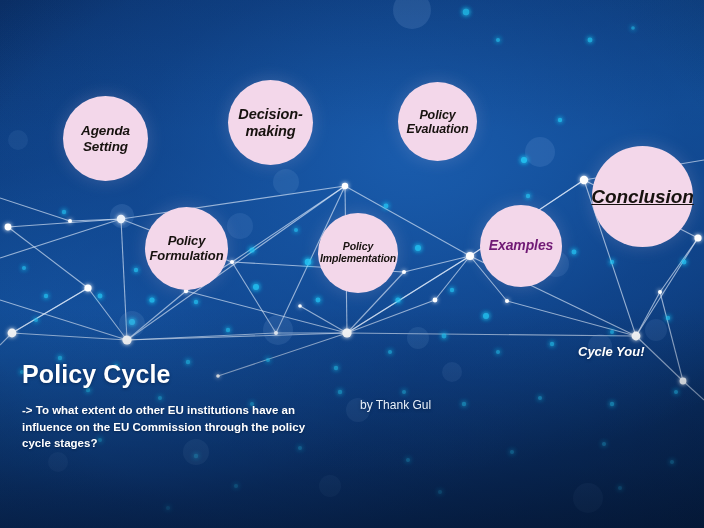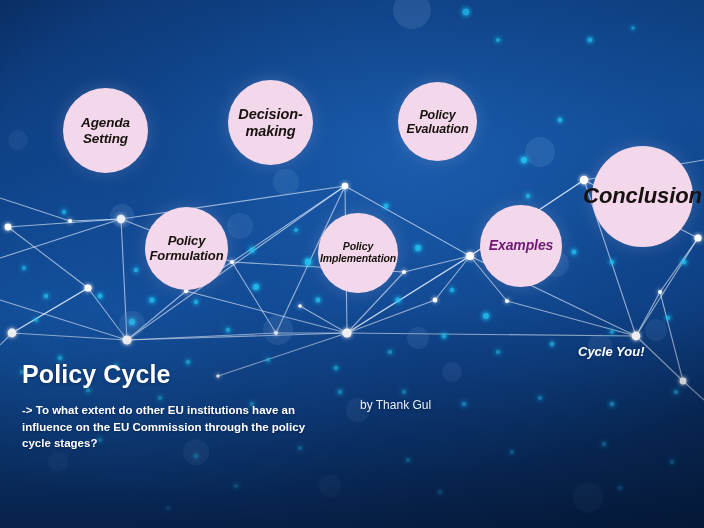--- a/index.html
+++ b/index.html
@@ -247,30 +247,30 @@
       <div class="bok" style="left: 346px; top: 398px; width: 24px; height: 24px; background: rgba(130, 175, 228, 0.13);"></div>
       <div class="bok" style="left: 442px; top: 362px; width: 20px; height: 20px; background: rgba(130, 175, 228, 0.12);"></div>
       <div class="bok" style="left: 573px; top: 483px; width: 30px; height: 30px; background: rgba(130, 175, 228, 0.1);"></div>
       <div class="bok" style="left: 319px; top: 475px; width: 22px; height: 22px; background: rgba(130, 175, 228, 0.1);"></div>
       <div class="bok" style="left: 8px; top: 130px; width: 20px; height: 20px; background: rgba(130, 175, 228, 0.09);"></div>
     </div>
 
   <div id="vignette"></div>
 
   <div id="bubbles">
-      <div class="bubble" style="left: 63px; top: 88px; width: 85px; height: 85px; font-size: 13.5px; background: rgb(243, 215, 234); color: rgb(23, 18, 15);">
+      <div class="bubble" style="left: 63px; top: 96px; width: 85px; height: 85px; font-size: 13.5px; background: rgb(243, 215, 234); color: rgb(23, 18, 15);">
         <span>Agenda<br>Setting</span>
       </div>
       <div class="bubble" style="left: 228px; top: 80px; width: 85px; height: 85px; font-size: 14.5px; background: rgb(243, 215, 234); color: rgb(23, 18, 15);">
         <span>Decision-<br>making</span>
       </div>
       <div class="bubble" style="left: 398px; top: 82px; width: 79px; height: 79px; font-size: 12.5px; background: rgb(243, 215, 234); color: rgb(23, 18, 15);">
         <span>Policy<br>Evaluation</span>
       </div>
-      <div class="bubble" style="left: 592px; top: 146px; width: 101px; height: 101px; font-size: 22px; background: rgb(243, 215, 234); color: rgb(23, 18, 15);">
+      <div class="bubble" style="left: 592px; top: 146px; width: 101px; height: 101px; font-size: 19px; background: rgb(243, 215, 234); color: rgb(23, 18, 15); text-decoration: underline;">
         <span>Conclusion</span>
       </div>
       <div class="bubble" style="left: 145px; top: 207px; width: 83px; height: 83px; font-size: 13px; background: rgb(243, 215, 234); color: rgb(23, 18, 15);">
         <span>Policy<br>Formulation</span>
       </div>
       <div class="bubble" style="left: 318px; top: 213px; width: 80px; height: 80px; font-size: 10.5px; background: rgb(243, 215, 234); color: rgb(23, 18, 15);">
         <span>Policy<br>Implementation</span>
       </div>
       <div class="bubble" style="left: 480px; top: 205px; width: 82px; height: 82px; font-size: 14px; background: rgb(243, 215, 234); color: #701a75;">
         <span>Examples</span>

